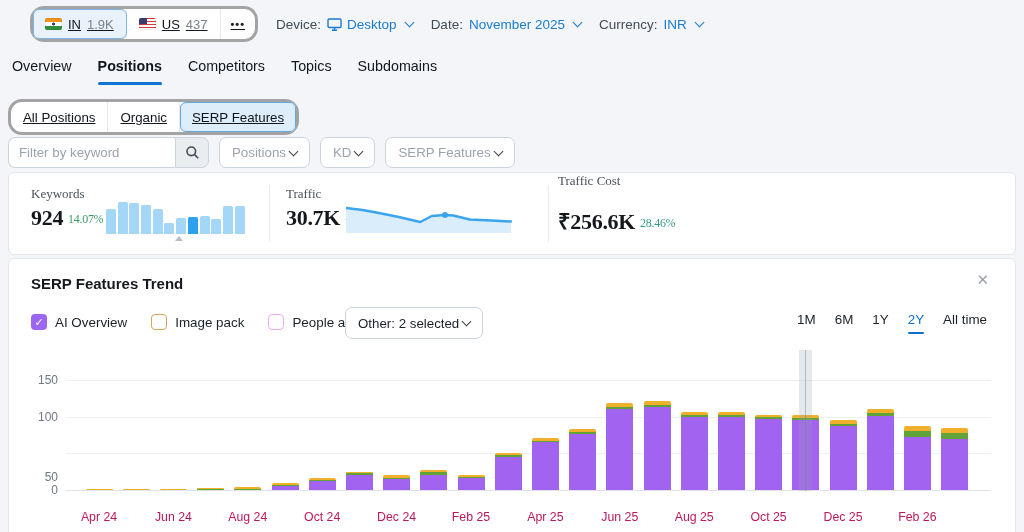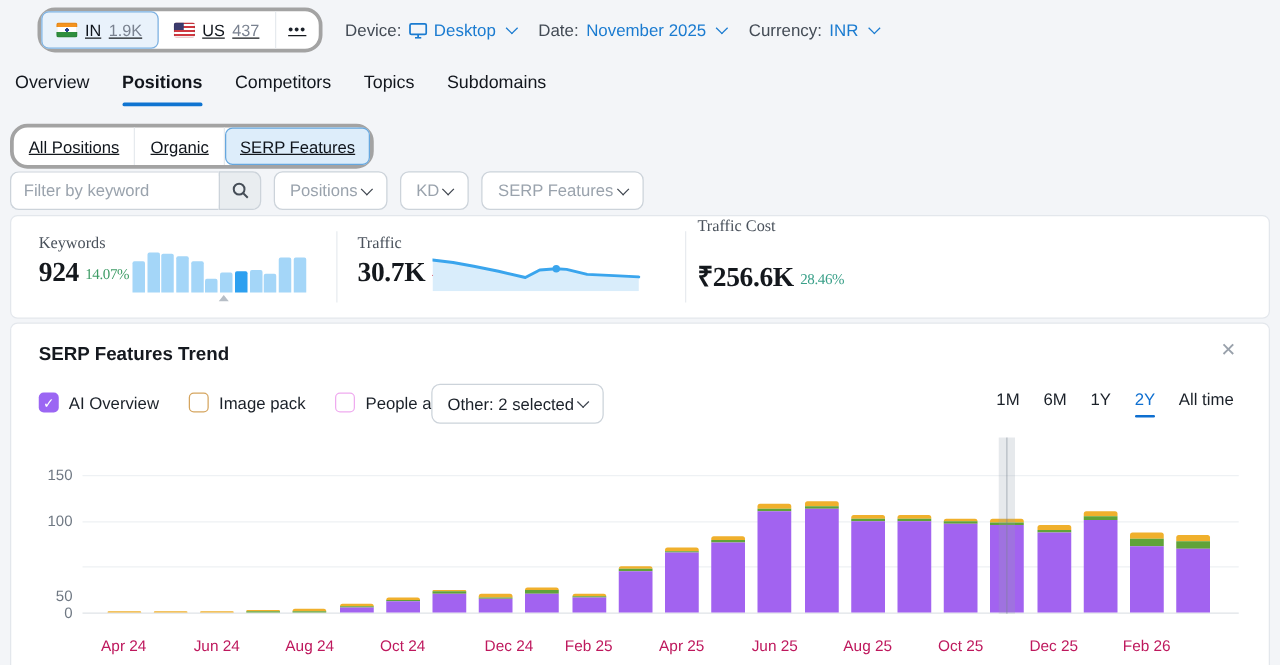--- a/index.html
+++ b/index.html
@@ -297,21 +297,21 @@
         <div class="bar" style="left: 279.9px;">
           <div class="segY" style="height: 1.5px;"></div>
           <div class="segG" style="height: 1.5px;"></div>
           <div class="segP" style="height: 15.4px;"></div>
         </div>
         <div class="bar" style="left: 317.1px;">
           <div class="segY" style="height: 2.2px;"></div>
           <div class="segG" style="height: 1.5px;"></div>
           <div class="segP" style="height: 11px;"></div>
         </div>
-        <div class="xlab" style="left: 300.6px; text-align: right;">Dec 24</div>
+        <div class="xlab" style="left: 300.6px;">Dec 24</div>
         <div class="bar" style="left: 354.3px;">
           <div class="segY" style="height: 2.2px;"></div>
           <div class="segG" style="height: 2.2px;"></div>
           <div class="segP" style="height: 15.4px;"></div>
         </div>
         <div class="bar" style="left: 391.5px;">
           <div class="segY" style="height: 2.2px;"></div>
           <div class="segG" style="height: 1.5px;"></div>
           <div class="segP" style="height: 11.7px;"></div>
         </div>

